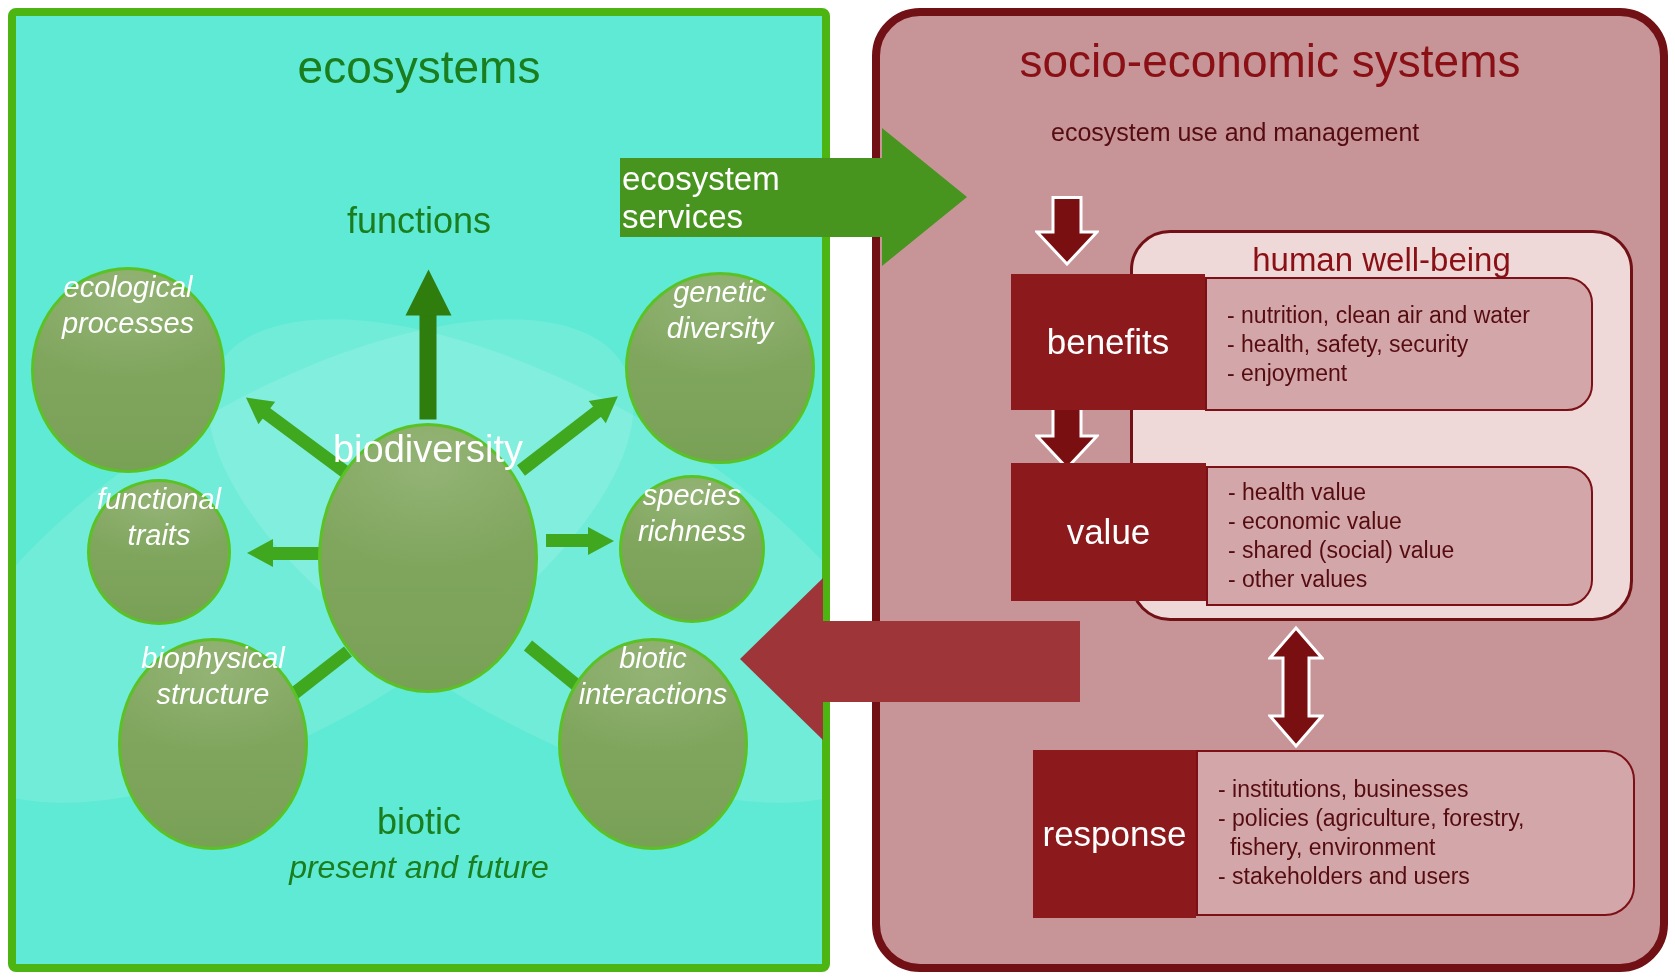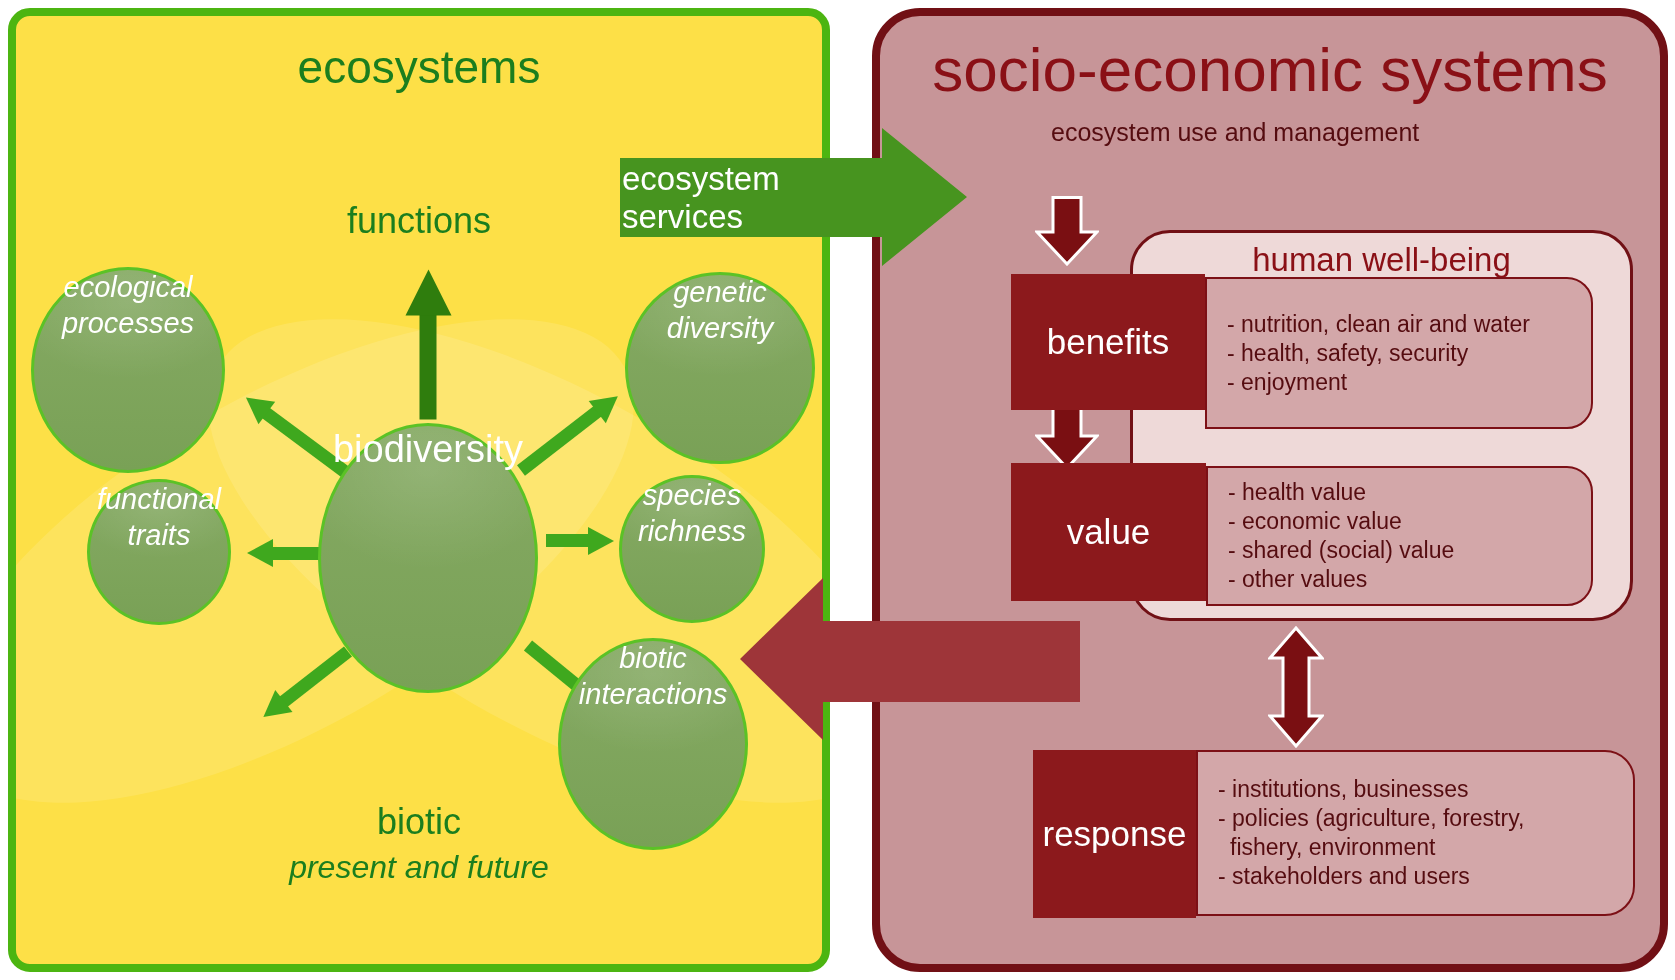--- a/index.html
+++ b/index.html
@@ -1,21 +1,21 @@
 <!DOCTYPE html>
 <html><head>
 <meta charset="utf-8">
 <style>
   html,body{margin:0;padding:0;background:#fff;}
   .canvas{position:relative;width:1675px;height:980px;background:#fff;
           font-family:"Liberation Sans", sans-serif;overflow:hidden;}
   .panel{position:absolute;box-sizing:border-box;}
   
-  .panel-green{left:8px;top:8px;width:822px;height:964px;background:#fde047;
-               border:8px solid #4cb511;border-radius:22px;overflow:hidden;}
+  .panel-green{left:8px;top:8px;width:822px;height:964px;background:#5eead4;
+               border:8px solid #4cb511;border-radius:8px;overflow:hidden;}
   .swoosh{position:absolute;background:rgba(255,255,255,0.12);border-radius:50%;}
   .swoosh.s1{width:780px;height:330px;left:-120px;top:380px;transform:rotate(-30deg);}
   .swoosh.s2{width:780px;height:330px;left:150px;top:380px;transform:rotate(30deg);}
   .green-title{position:absolute;left:0;top:24px;width:100%;text-align:center;
                font-size:46px;color:#1b7e1e;}
   .functions-label{position:absolute;left:0;top:184px;width:100%;text-align:center;
                font-size:36px;color:#1b7e1e;}
   .state-wrap{position:absolute;left:0;top:785px;width:100%;text-align:center;color:#1b7e1e;}
   .state-main{font-size:36px;}
   .state-sub{font-size:32px;font-style:italic;margin-top:6px;}
@@ -38,33 +38,33 @@
   .garrow::after{content:'';position:absolute;right:-25px;top:50%;transform:translateY(-50%);
                  width:0;height:0;border-left:26px solid #3fa81e;
                  border-top:14px solid transparent;border-bottom:14px solid transparent;}
   .garrow.up{height:17px;background:#2f7d0d;}
   .garrow.up::after{right:-45px;border-left:46px solid #2f7d0d;
                  border-top:23px solid transparent;border-bottom:23px solid transparent;}
   
   .panel-red{left:872px;top:8px;width:796px;height:964px;background:#c79598;
              border:8px solid #711015;border-radius:48px;}
   .red-title{position:absolute;left:0;top:18px;width:100%;text-align:center;
-             font-size:62px;color:#8a1016;}
+             font-size:46px;color:#8a1016;}
   .inputs-text{position:absolute;left:171px;top:100px;font-size:25px;line-height:33px;color:#550c10;}
   .hwb-box{position:absolute;left:250px;top:214px;width:503px;height:391px;box-sizing:border-box;
            background:#eed9d8;border:3px solid #711015;border-radius:40px;}
   .hwb-title{position:absolute;left:0;top:8px;width:100%;text-align:center;font-size:33px;color:#8a1016;}
   .dark-box{position:absolute;background:#8c191c;display:flex;align-items:center;justify-content:center;
             color:#fff;font-size:35px;}
   .bullet-box{position:absolute;box-sizing:border-box;background:#d3a7a9;border:2px solid #7c1016;
               border-radius:0 26px 26px 0;display:flex;flex-direction:column;justify-content:center;
               padding-left:20px;color:#550c10;font-size:23px;line-height:29px;}
   .bullet-box .cont{padding-left:12px;}
   .bx-benefits{left:131px;top:258px;width:194px;height:136px;}
-  .bl-benefits{left:325px;top:261px;width:388px;height:152px;}
+  .bl-benefits{left:325px;top:261px;width:388px;height:134px;}
   .bx-value{left:131px;top:447px;width:195px;height:138px;}
   .bl-value{left:326px;top:450px;width:387px;height:140px;}
   .bx-response{left:153px;top:734px;width:163px;height:168px;}
   .bl-response{left:316px;top:734px;width:439px;height:166px;border-radius:0 30px 30px 0;}
   .flow-svg{position:absolute;}
   
   .es-arrow-svg{position:absolute;left:620px;top:125px;}
   .es-arrow-label{position:absolute;left:622px;top:158px;width:260px;height:79px;display:flex;
                   align-items:center;justify-content:center;color:#fff;font-size:33px;}
   .doc-arrow-svg{position:absolute;left:735px;top:570px;}
@@ -91,20 +91,24 @@
     <div class="garrow" style="left:530px;top:518px;width:43px;transform:rotate(0deg);"></div>
     <div class="garrow" style="left:512px;top:623px;width:81px;transform:rotate(39.3deg);"></div>
 
     <div class="circle c-eco">
       <span class="node-label">ecological
 processes</span>
     </div>
     <div class="circle c-fun">
       <span class="node-label">functional
 traits</span>
+    </div>
+    <div class="circle c-bio">
+      <span class="node-label">biophysical
+structure</span>
     </div>
     <div class="circle c-gen">
       <span class="node-label">genetic
 diversity</span>
     </div>
     <div class="circle c-bit">
       <span class="node-label">biotic
 interactions</span>
     </div>
     <div class="circle c-spe">

